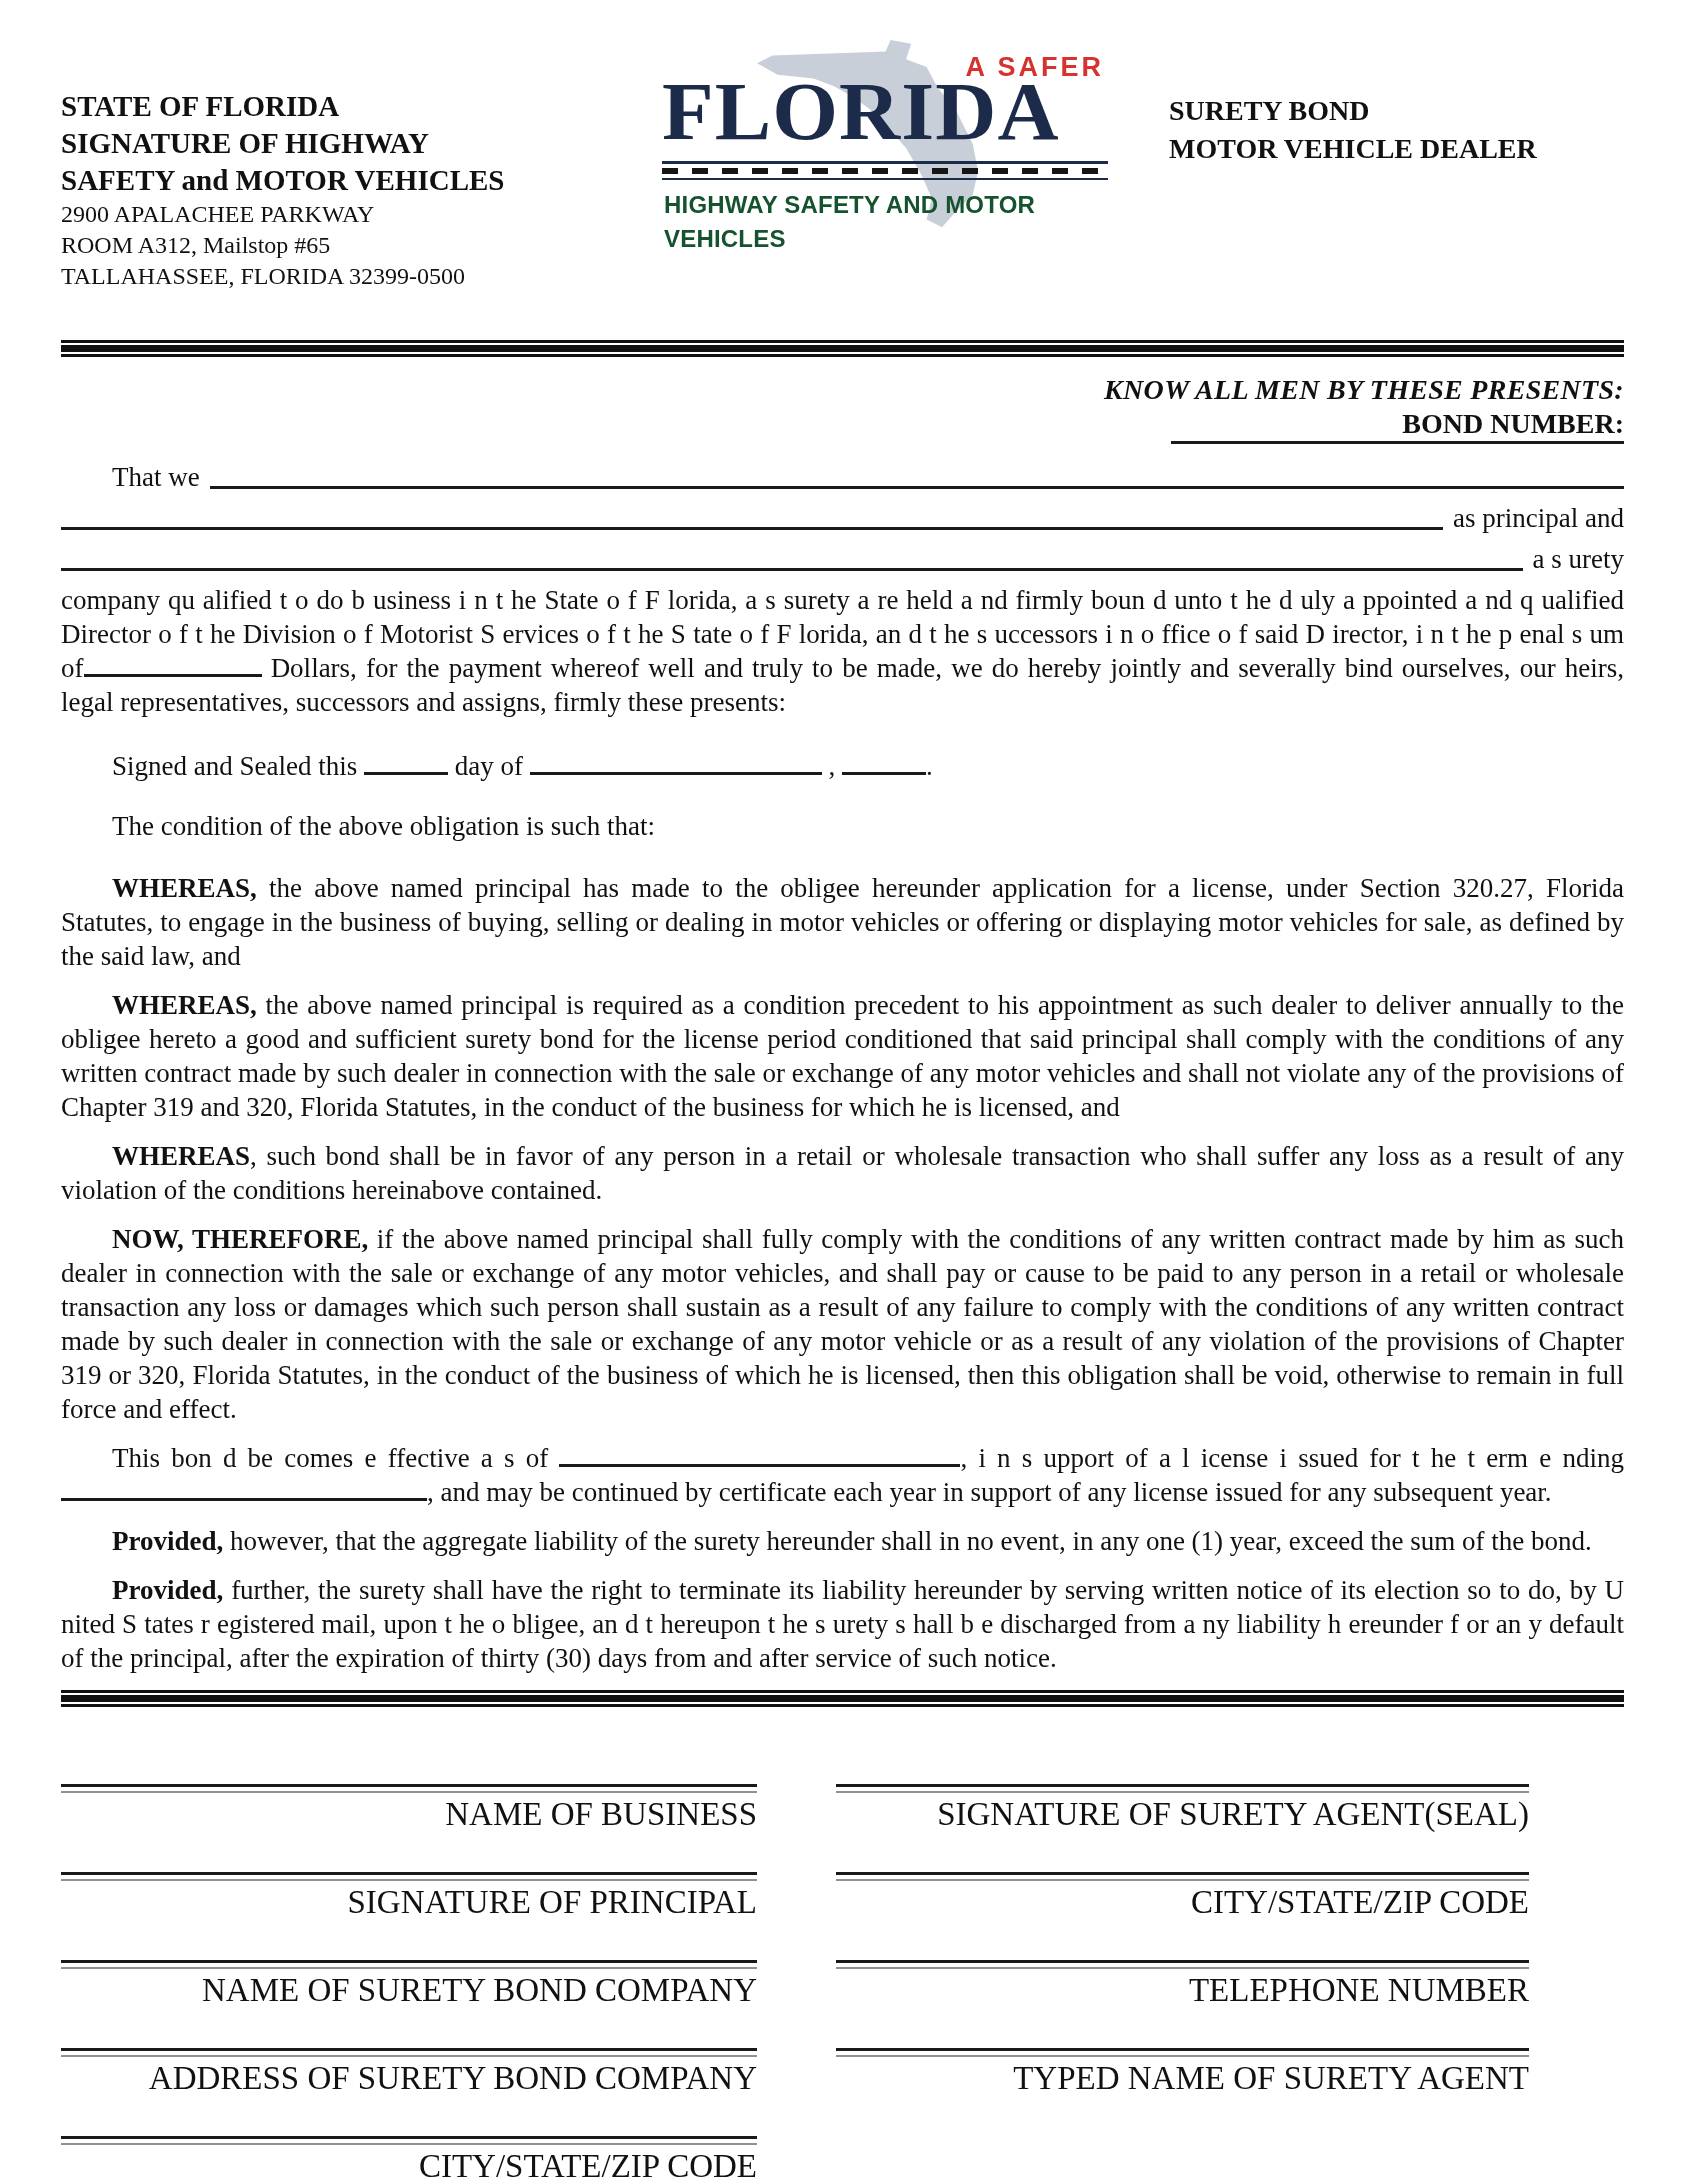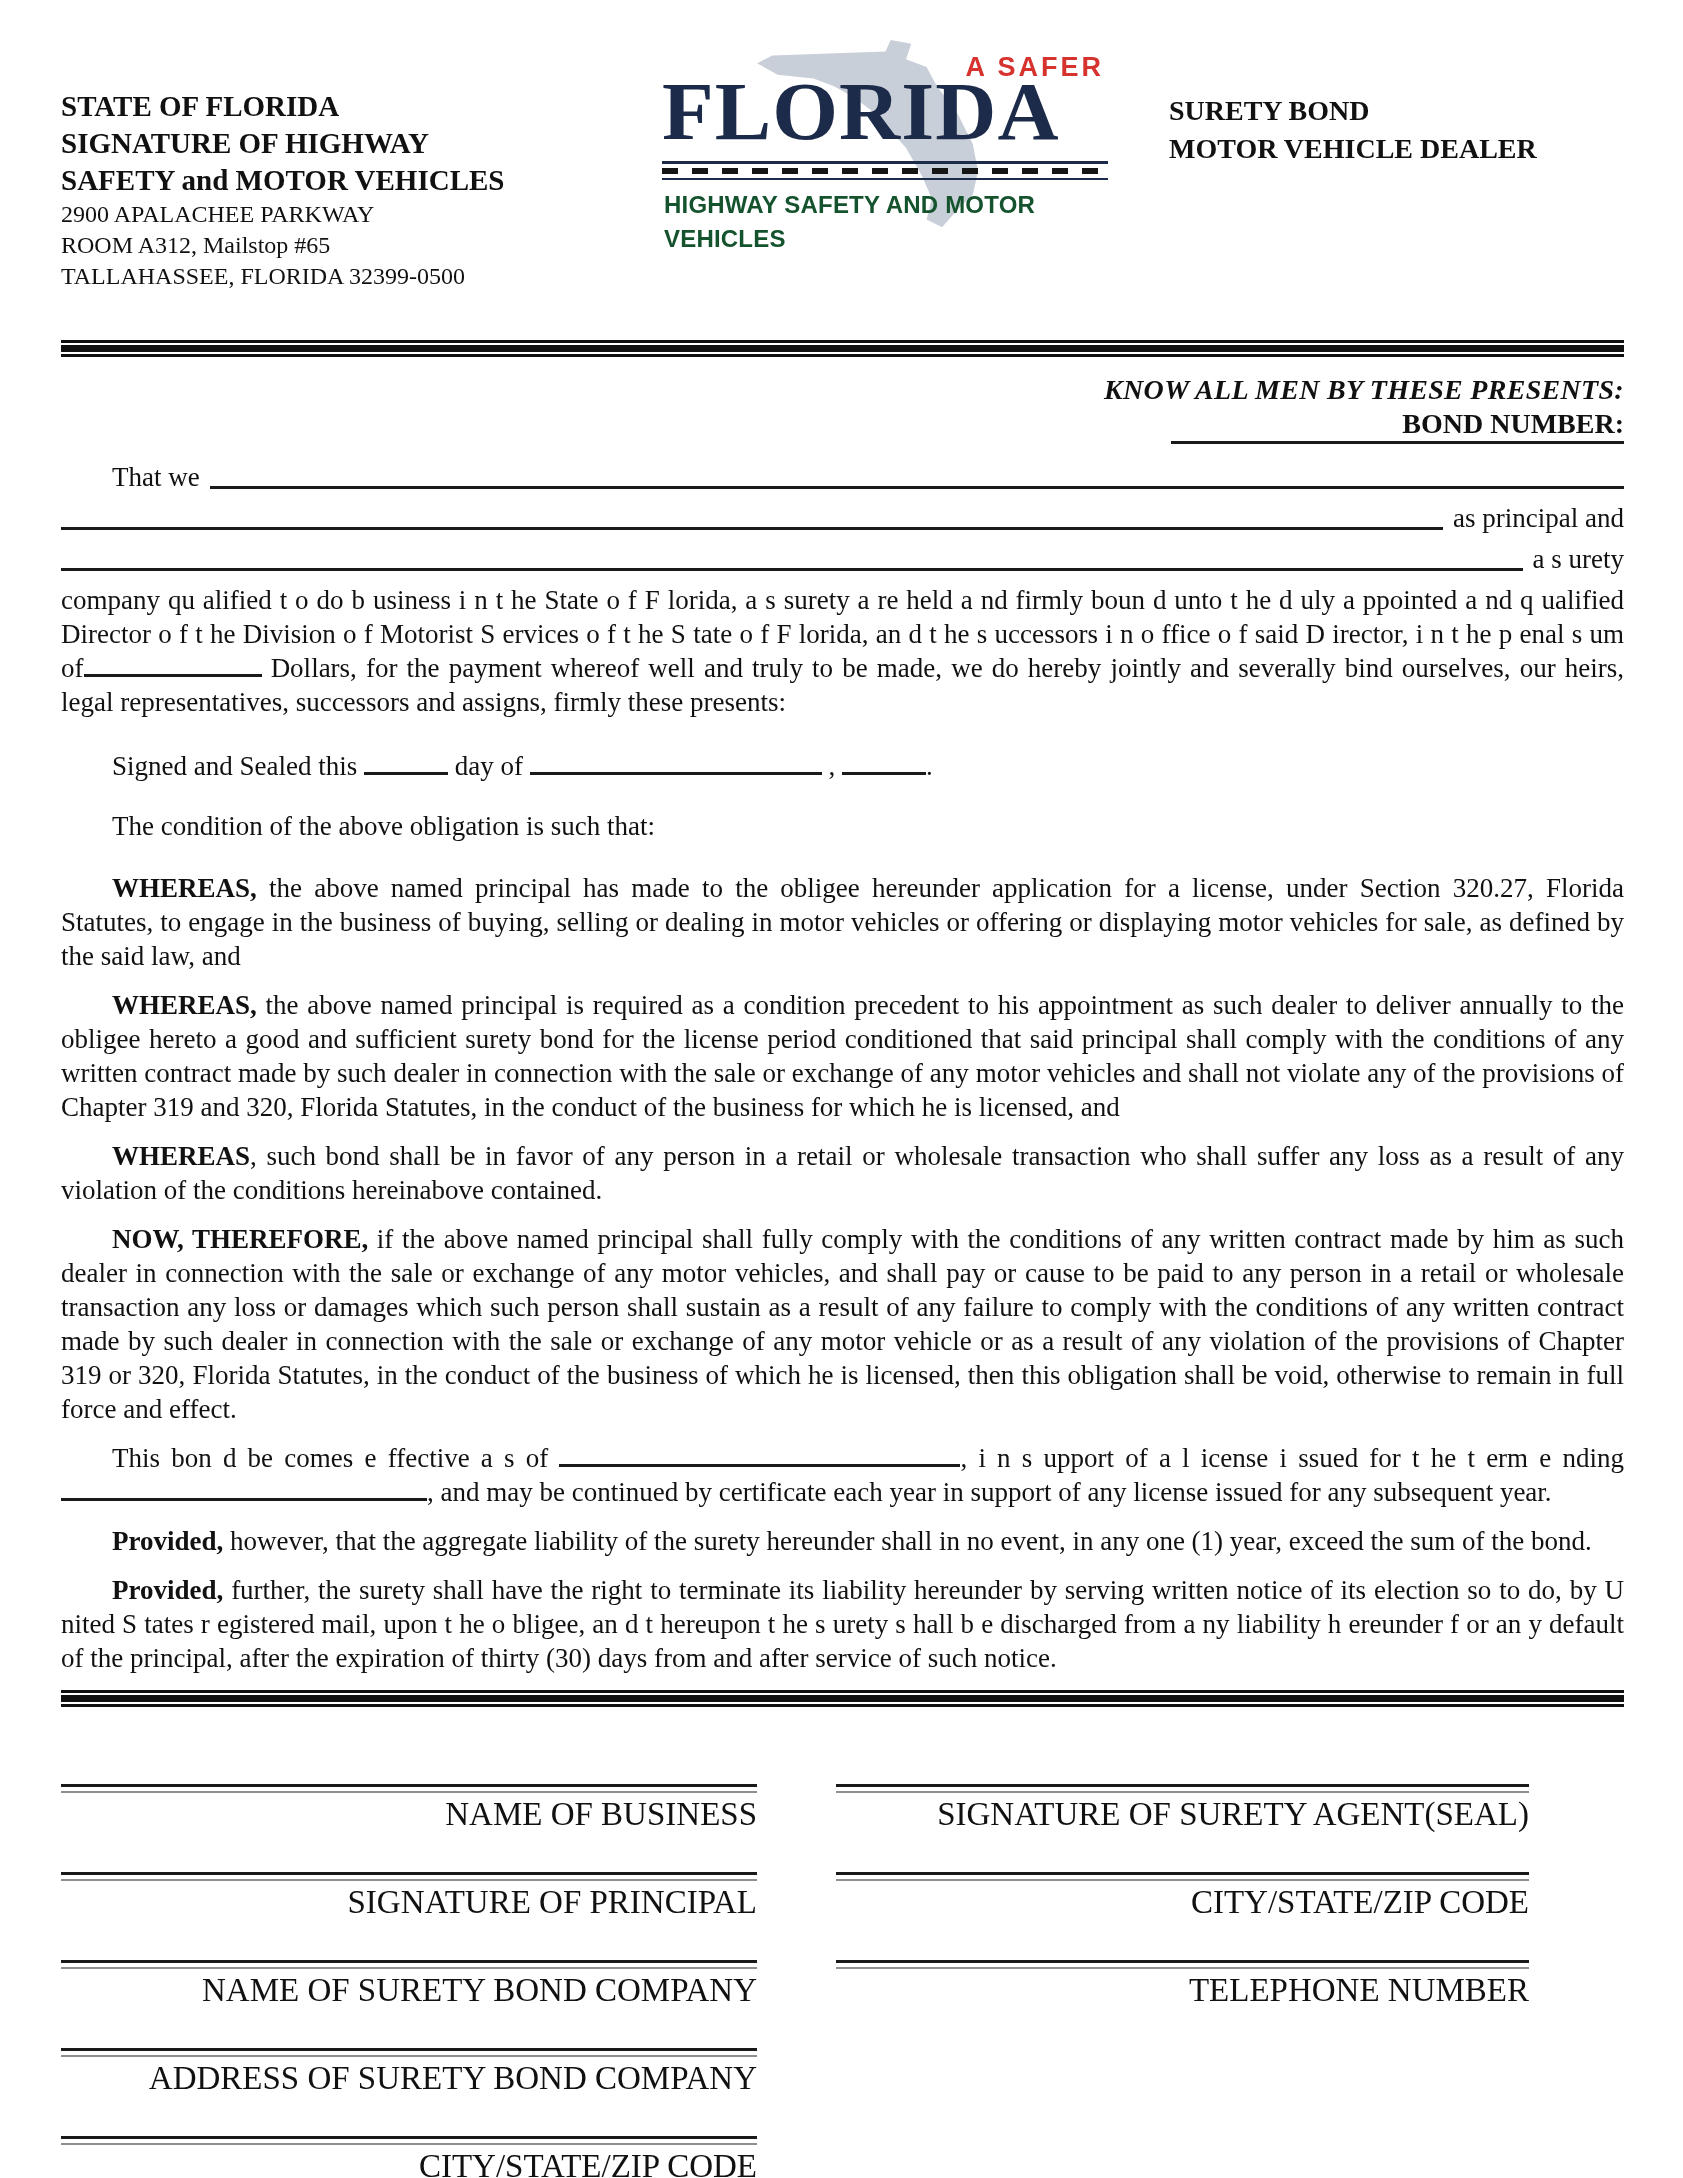--- a/index.html
+++ b/index.html
@@ -226,18 +226,24 @@
         <div class="siglabel">
             <span>CITY/STATE/ZIP CODE</span>
           </div>
       </div>
       <div class="sigrow">
         <div class="sigline"></div>
         <div class="siglabel">
             <span>TELEPHONE NUMBER</span>
           </div>
       </div>
+      <div class="sigrow">
+        <div class="sigline"></div>
+        <div class="siglabel">
+            <span>TYPED NAME OF SURETY AGENT</span>
+          </div>
+      </div>
     </div>
 
   </div>
 
 </div>
 
 
 </body></html>

